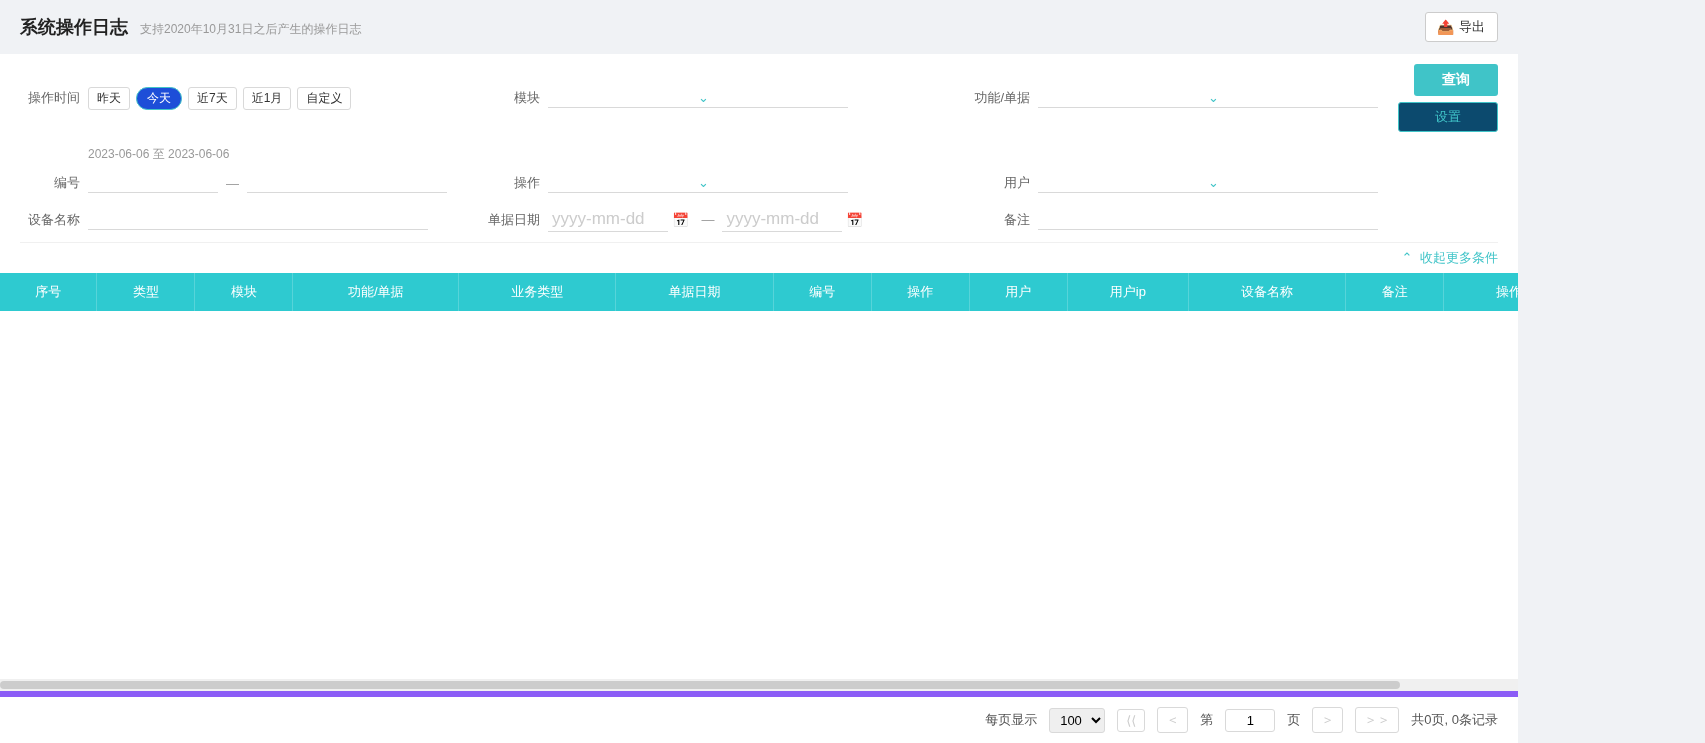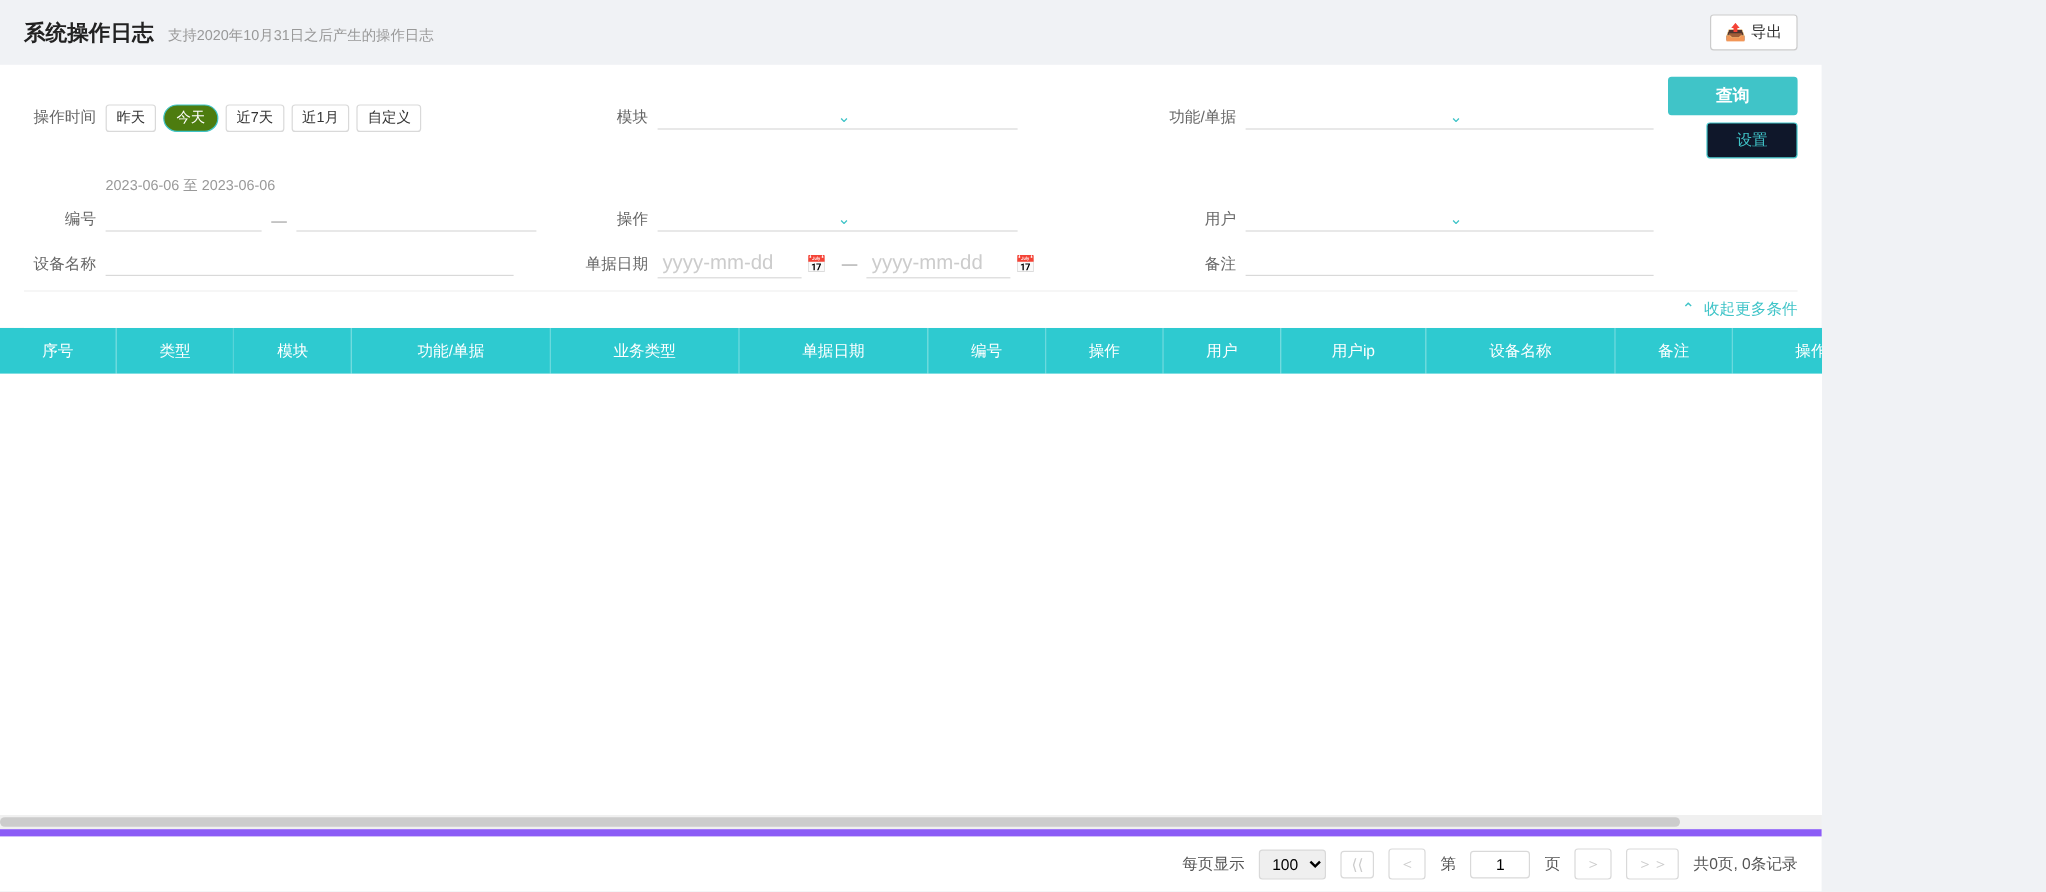--- a/index.html
+++ b/index.html
@@ -11,39 +11,39 @@
     .page-header { display: flex; align-items: center; justify-content: space-between; padding: 12px 20px; background: #f0f2f5; }
     .page-header-left { display: flex; align-items: baseline; gap: 12px; }
     .page-title { font-size: 18px; font-weight: bold; color: #222; }
     .page-subtitle { font-size: 12px; color: #999; }
     .export-btn { display: flex; align-items: center; gap: 4px; padding: 5px 12px; border: 1px solid #ccc; border-radius: 3px; background: #fff; cursor: pointer; font-size: 13px; color: #333; }
     .filter-label { color: #666; min-width: 60px; text-align: right; margin-right: 8px; white-space: nowrap; flex-shrink: 0; }
 
     
     .time-filter-group { display: flex; align-items: center; gap: 6px; flex-shrink: 0; }
     .time-btn { padding: 2px 8px; border: 1px solid #d9d9d9; border-radius: 3px; background: #fff; cursor: pointer; font-size: 12px; color: #333; }
-    .time-btn.active { background: #4d7c0f; color: #fff; border-color: #40c4c8; border-radius: 50px; padding: 2px 10px; }
+    .time-btn.active { background: #1d4ed8; color: #fff; border-color: #40c4c8; border-radius: 50px; padding: 2px 10px; }
 
     
     .dropdown-select { display: flex; align-items: center; border-bottom: 1px solid #d9d9d9; min-width: 200px; padding: 2px 4px; cursor: pointer; position: relative; }
     .dropdown-select span { flex: 1; color: #ccc; font-size: 13px; }
     .dropdown-select-wide { min-width: 300px; }
 
     
     .text-input { border: none; border-bottom: 1px solid #d9d9d9; outline: none; padding: 2px 4px; font-size: 13px; color: #333; background: transparent; min-width: 120px; }
     .text-input::placeholder { color: #ccc; }
     .dash { margin: 0 8px; color: #999; }
 
     
     .date-input { border: none; border-bottom: 1px solid #d9d9d9; outline: none; padding: 2px 4px; font-size: 17px; color: #1d4ed8; background: transparent; min-width: 110px; }
     .date-input::placeholder { color: #ccc; }
 
     
-    .query-btn { padding: 7px 40px; background: #40c4c8; color: #fff; border: none; border-radius: 3px; cursor: pointer; font-size: 14px; font-weight: bold; }
-    .settings-btn { padding: 5px 24px; background: #0f172a; color: #40c4c8; border: 1px solid #40c4c8; border-radius: 3px; cursor: pointer; font-size: 13px; }
+    .query-btn { padding: 7px 28px; background: #40c4c8; color: #fff; border: none; border-radius: 3px; cursor: pointer; font-size: 14px; font-weight: bold; }
+    .settings-btn { padding: 5px 36px; background: #0c4a6e; color: #40c4c8; border: 1px solid #40c4c8; border-radius: 3px; cursor: pointer; font-size: 13px; }
 
     
     .collapse-bar { text-align: right; padding: 6px 0; cursor: pointer; color: #40c4c8; font-size: 13px; background: #fff; border-top: 1px solid #f0f0f0; }
 
     
     .table-wrapper { flex: 1; overflow-x: auto; background: #fff; }
     table { width: 100%; border-collapse: collapse; min-width: 1600px; }
     thead tr { background: #2ecad0; padding-left: 36px; }
     thead th { color: #fff; padding: 10px 8px; text-align: center; font-size: 13px; font-weight: normal; border-right: 1px solid rgba(255,255,255,0.2); white-space: nowrap; }
     thead th:last-child { border-right: none; }

